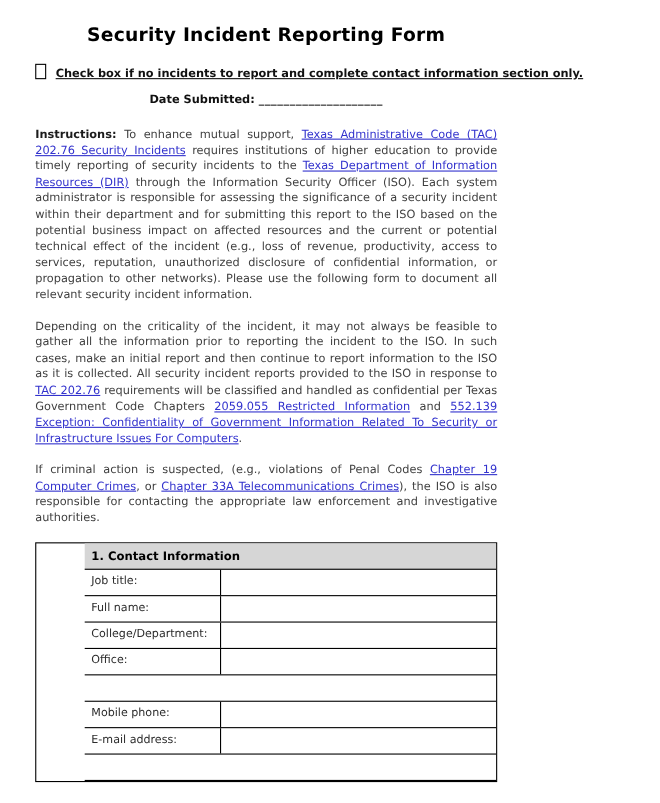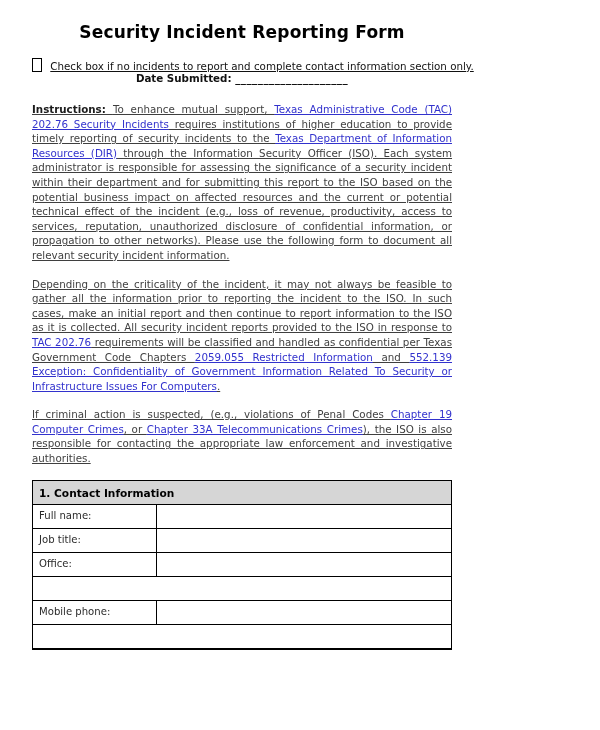--- a/index.html
+++ b/index.html
@@ -24,22 +24,23 @@
     font-size: 17px;
     font-weight: bold;
     color: #000;
     text-align: center;
     margin: 0 0 16px 0;
     letter-spacing: 0.2px;
   }
   .checkbox-line {
     text-align: center;
     font-size: 10.3px;
-    font-weight: normal;
+    font-weight: bold;
     color: #111;
+    margin-bottom: 12px;
     white-space: nowrap;
   }
   .checkbox {
     display: inline-block;
     width: 8px;
     height: 12px;
     border: 1.4px solid #000;
     vertical-align: -2px;
     margin-right: 5px;
     background: #fff;
@@ -52,31 +53,31 @@
     color: #111;
     margin-bottom: 18px;
   }
   .date-label { }
   .blank { letter-spacing: 0.5px; }
   .para {
     font-size: 10.3px;
     line-height: 14.6px;
     text-align: justify;
     margin: 0 0 14px 0;
-    text-decoration: underline;
   }
   .para .bold { font-weight: bold; color: #1c1c1c; }
   .para a.link, a.link {
     color: #3232cd;
     text-decoration: underline;
     cursor: pointer;
   }
   .contact-table {
     border: 1.2px solid #000;
     margin-top: 4px;
+    padding-left: 44px;
   }
   .t-header {
     background: #d6d6d6;
     border-bottom: 1px solid #000;
     font-size: 10.6px;
     font-weight: bold;
     color: #000;
     padding: 6px 6px 5px 6px;
   }
   .t-row {
@@ -123,44 +124,52 @@
   </div>
 
   <p class="para"><span class="bold">Instructions:  </span><span>To enhance mutual support, </span><a class="link" href="#">Texas Administrative Code (TAC) 202.76 Security Incidents</a><span> requires institutions of higher education to provide timely reporting of security incidents to the </span><a class="link" href="#">Texas Department of Information Resources (DIR)</a><span> through the Information Security Officer (ISO).  Each system administrator is responsible for assessing the significance of a security incident within their department and for submitting this report to the ISO based on the potential business impact on affected resources and the current or potential technical effect of the incident (e.g., loss of revenue, productivity, access to services, reputation, unauthorized disclosure of confidential information, or propagation to other networks).  Please use the following form to document all relevant security incident information.</span></p>
   <p class="para"><span>Depending on the criticality of the incident, it may not always be feasible to gather all the information prior to reporting the incident to the ISO.  In such cases, make an initial report and then continue to report information to the ISO as it is collected.  All security incident reports provided to the ISO in response to </span><a class="link" href="#">TAC 202.76</a><span> requirements will be classified and handled as confidential per Texas Government Code Chapters </span><a class="link" href="#">2059.055 Restricted Information</a><span> and </span><a class="link" href="#">552.139 Exception:  Confidentiality of Government Information Related To Security or Infrastructure Issues For Computers</a><span>.</span></p>
   <p class="para"><span>If criminal action is suspected, (e.g., violations of Penal Codes </span><a class="link" href="#">Chapter 19 Computer Crimes</a><span>, or </span><a class="link" href="#">Chapter 33A Telecommunications Crimes</a><span>), the ISO is also responsible for contacting the appropriate law enforcement and investigative authorities.</span></p>
 
   <div class="contact-table">
     <div class="t-header">1. Contact Information</div>
 
     <div class="t-row">
+      <div class="t-label">Job title:</div>
+      <div class="t-value"></div>
+    </div>
+
+    <div class="t-row">
       <div class="t-label">Full name:</div>
       <div class="t-value"></div>
     </div>
 
     <div class="t-row">
-      <div class="t-label">Job title:</div>
+      <div class="t-label">College/Department:</div>
       <div class="t-value"></div>
     </div>
-
 
     <div class="t-row">
       <div class="t-label">Office:</div>
       <div class="t-value"></div>
     </div>
 
     <div class="t-row">
       <div class="t-value"></div>
     </div>
 
     <div class="t-row">
       <div class="t-label">Mobile phone:</div>
       <div class="t-value"></div>
     </div>
 
+    <div class="t-row">
+      <div class="t-label">E-mail address:</div>
+      <div class="t-value"></div>
+    </div>
 
     <div class="t-row">
       <div class="t-value"></div>
     </div>
 
   </div>
 
 </div>
 
 </body></html>

